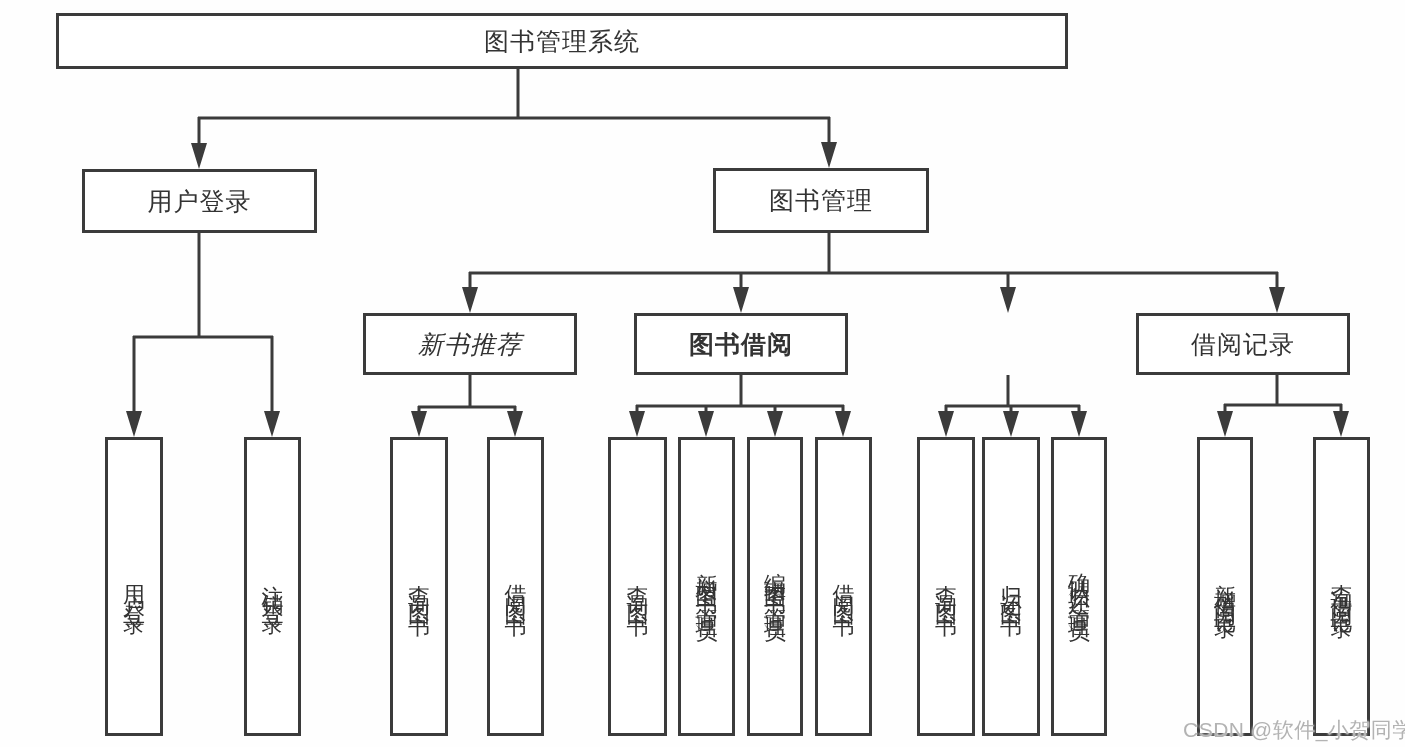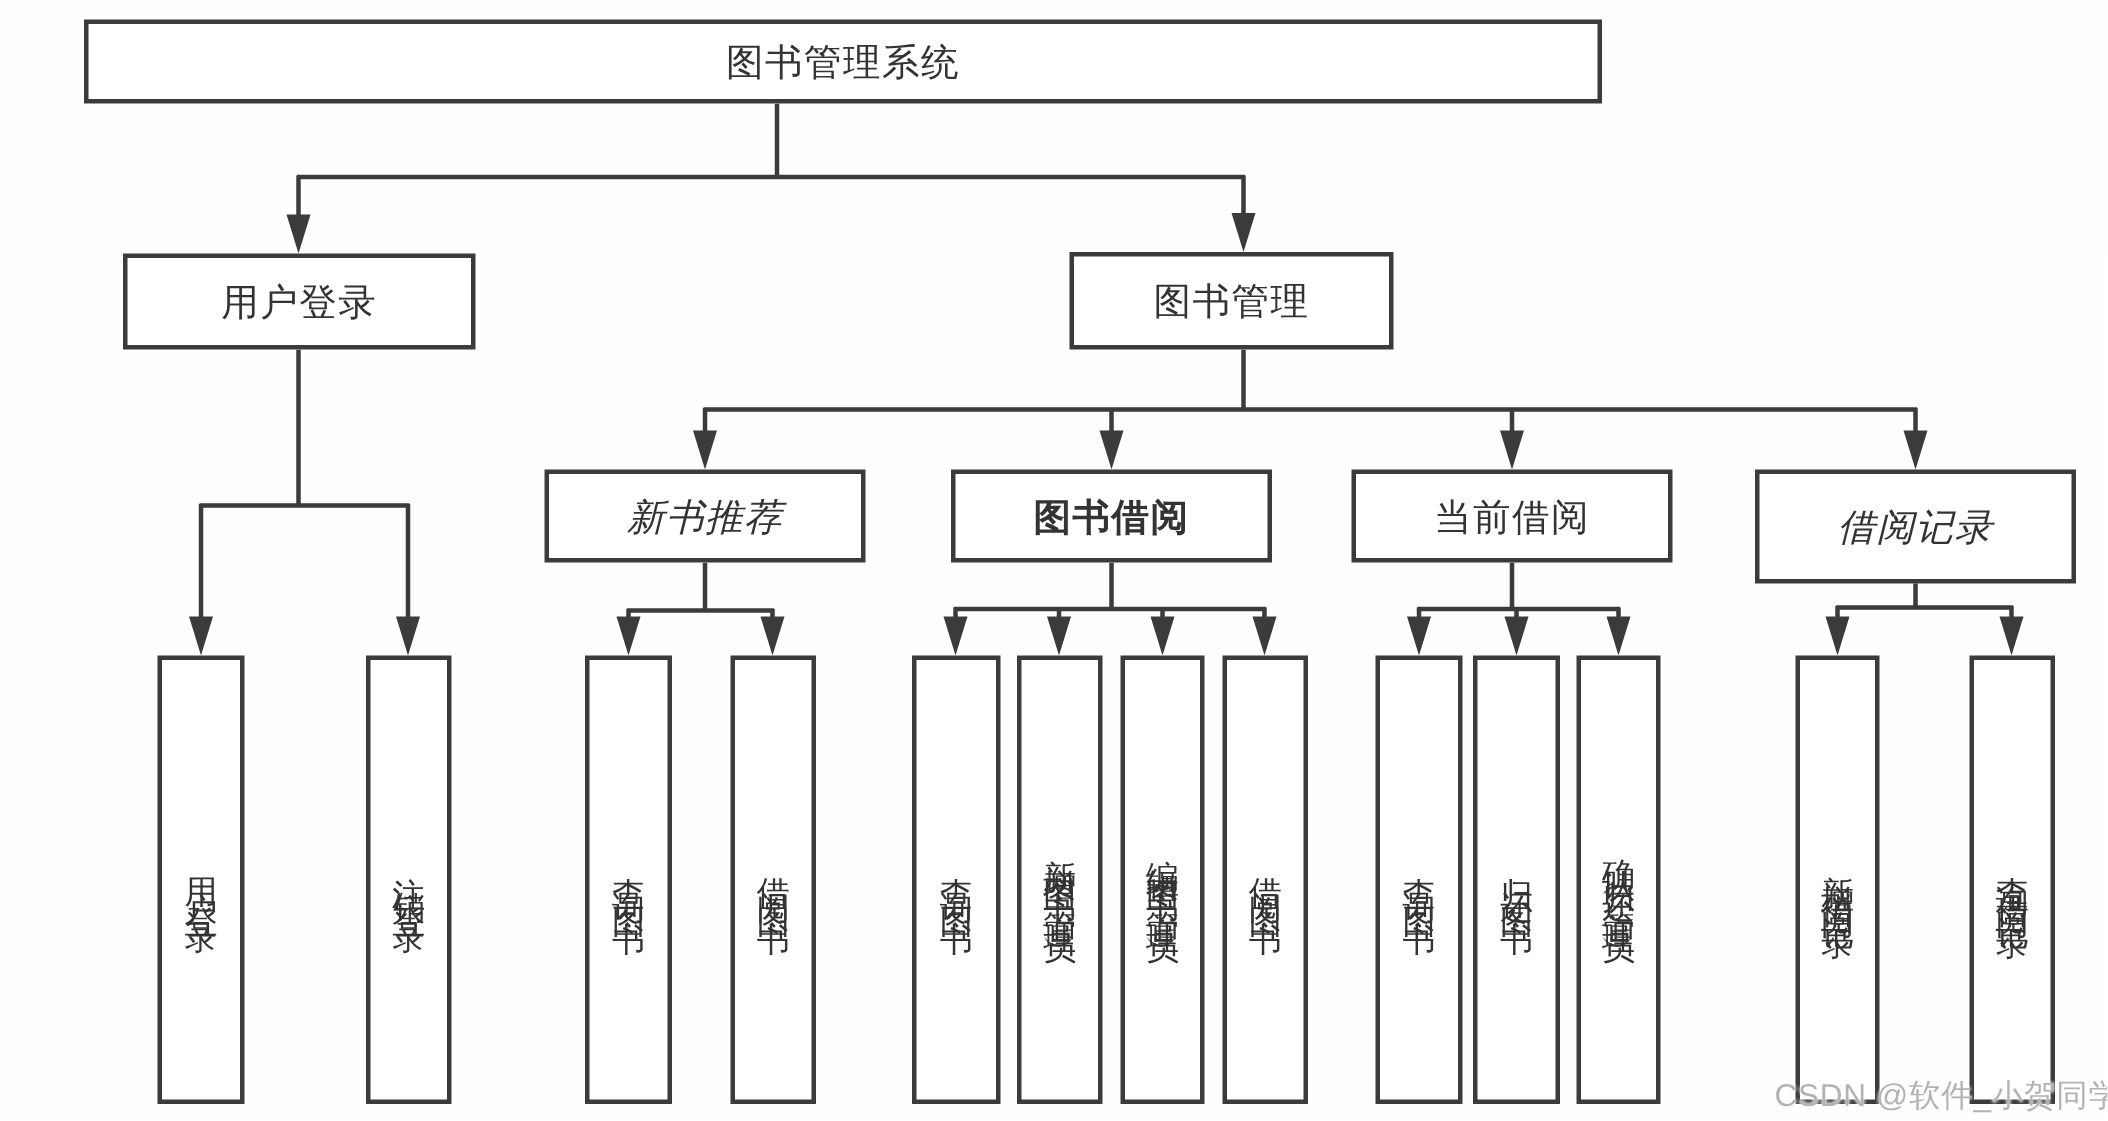--- a/index.html
+++ b/index.html
@@ -87,22 +87,21 @@
     </g>
   </svg>
 
   <div class="node" style="left:12px; top:13px; width:1012px; height:56px;margin-left:44px;">图书管理系统</div>
 
   <div class="node" style="left:82px; top:169px; width:235px; height:64px;">用户登录</div>
   <div class="node" style="left:713px; top:168px; width:216px; height:65px;">图书管理</div>
 
   <div class="node" style="left:363px; top:313px; width:214px; height:62px;font-style:italic;">新书推荐</div>
   <div class="node" style="left:634px; top:313px; width:214px; height:62px;font-weight:bold;">图书借阅</div>
-  <div class="node" style="left:901px; top:313px; width:214px; height:62px;">当前借阅</div>
-  <div class="node" style="left:1170px; top:313px; width:214px; height:76px;font-style:italic;">借阅记录</div>
+  <div class="node" style="left:1136px; top:313px; width:214px; height:62px;">借阅记录</div>
 
   <div class="node vnode" style="left:105px; top:437px; width:58px; height:299px;">用户登录</div>
   <div class="node vnode" style="left:244px; top:437px; width:57px; height:299px;">注销登录</div>
 
   <div class="node vnode" style="left:390px; top:437px; width:58px; height:299px;">查询图书</div>
   <div class="node vnode" style="left:487px; top:437px; width:57px; height:299px;">借阅图书</div>
 
   <div class="node vnode" style="left:608px; top:437px; width:59px; height:299px;">查询图书</div>
   <div class="node vnode dense" style="left:678px; top:437px; width:57px; height:299px;">新增图书（管理员）</div>
   <div class="node vnode dense" style="left:747px; top:437px; width:56px; height:299px;">编辑图书（管理员）</div>

